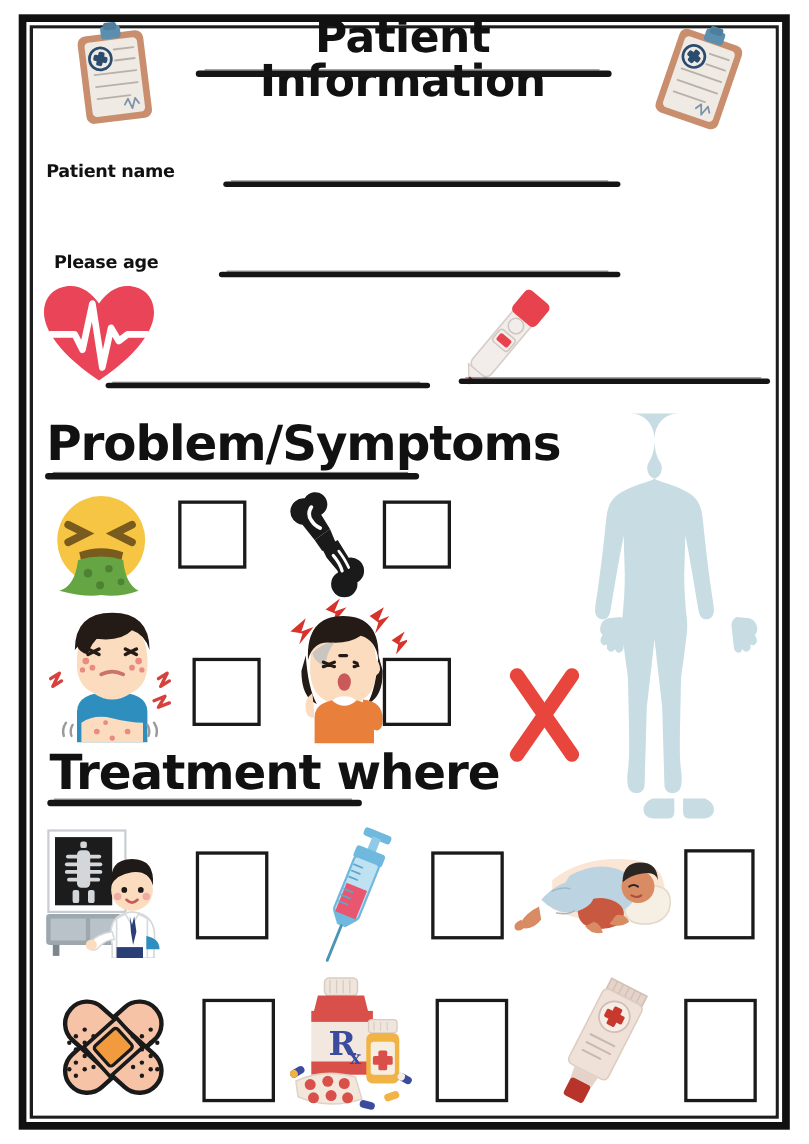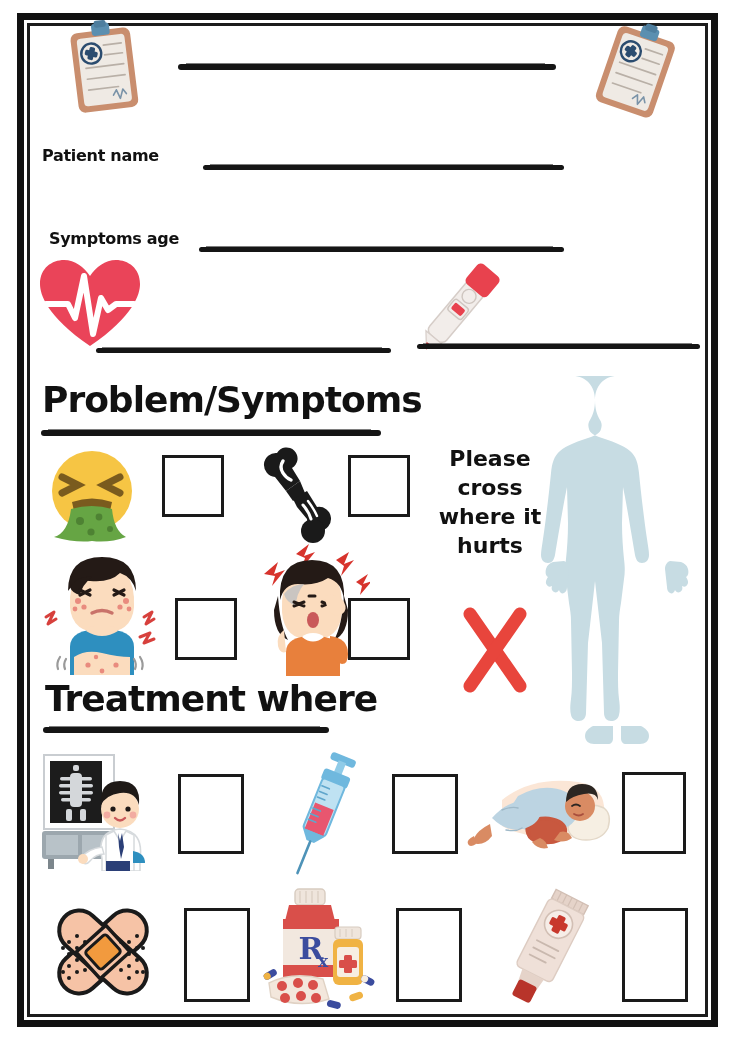--- a/index.html
+++ b/index.html
@@ -84,21 +84,21 @@
     font-weight: bold;
     font-size: 16px;
     color: #111111;
     white-space: nowrap;
     letter-spacing: -0.3px;
   }
   .section-head {
     position: absolute;
     font-family: "DejaVu Sans", sans-serif;
     font-weight: bold;
-    font-size: 36px;
+    font-size: 44px;
     color: #111111;
     white-space: nowrap;
     letter-spacing: -1px;
     line-height: 1;
   }
   .cross-note {
     position: absolute;
     left: 432px;
     top: 444px;
     width: 116px;
@@ -151,20 +151,21 @@
           <line x1="50" y1="39" x2="68" y2="39"></line>
           <line x1="30" y1="50" x2="68" y2="50"></line>
           <line x1="30" y1="61" x2="68" y2="61"></line>
           <line x1="30" y1="72" x2="60" y2="72"></line>
         </g>
         <path d="M54 80 l3.5 -5 l3 9 l3.5 -9 l3 5" fill="none" stroke="#7A93A8" stroke-width="1.6" stroke-linecap="round" stroke-linejoin="round"></path>
       </g>
     </svg>
   </div>
 
+  <div class="title">Patient Information</div>
   <div class="rule" style="left:178px; top:64px; width:378px; height:6px;"></div>
 
   <div class="icon" style="left:586px; top:18px; width:100px; height:104px;">
     <svg viewBox="0 0 100 104">
       <g transform="rotate(19 50 52)">
         <rect x="20" y="14" width="60" height="80" rx="7" fill="#C98E6E"></rect>
         <rect x="26" y="20" width="48" height="68" rx="4" fill="#EFEAE4"></rect>
         <rect x="42" y="7" width="18" height="12" rx="3" fill="#5B8FB0"></rect>
         <rect x="45" y="4" width="12" height="7" rx="2.5" fill="#4E7E9E"></rect>
         <circle cx="39" cy="36" r="10" fill="#EFEAE4" stroke="#2B4C6F" stroke-width="2.4"></circle>
@@ -180,21 +181,21 @@
           <line x1="32" y1="72" x2="62" y2="72"></line>
         </g>
         <path d="M56 80 l3.5 -5 l3 9 l3.5 -9 l3 5" fill="none" stroke="#7A93A8" stroke-width="1.6" stroke-linecap="round" stroke-linejoin="round"></path>
       </g>
     </svg>
   </div>
 
   <div class="field-label" style="left:42px; top:146px;">Patient name</div>
   <div class="rule" style="left:203px; top:165px; width:361px; height:5px;"></div>
 
-  <div class="field-label" style="left:49px; top:229px;">Symptoms age</div>
+  <div class="field-label" style="left:49px; top:229px;">Please age</div>
   <div class="rule" style="left:199px; top:247px; width:365px; height:5px;"></div>
 
   <div class="icon" style="left:38px; top:258px; width:104px; height:92px;">
     <svg viewBox="0 0 104 92">
       <path d="M52 88 C 8 58 2 36 2 26 C 2 10 14 2 26 2 C 37 2 46 9 52 18 C 58 9 67 2 78 2 C 90 2 102 10 102 26 C 102 36 96 58 52 88 Z" fill="#EA4459"></path>
       <path d="M8 46 L30 46 L37 60 L46 18 L55 76 L63 40 L70 52 L78 46 L96 46" fill="none" stroke="#FFFFFF" stroke-width="6" stroke-linecap="round" stroke-linejoin="round"></path>
     </svg>
   </div>
 
   <div class="icon" style="left:392px; top:256px; width:132px; height:104px;">
@@ -316,26 +317,20 @@
       <ellipse cx="61" cy="80" rx="6" ry="8" fill="#C9595A"></ellipse>
       <path d="M34 112 q0 -16 27 -16 q27 0 27 16 l0 24 l-54 0 Z" fill="#E8803C"></path>
       <path d="M50 97 q11 9 22 0 q-4 -4 -11 -4 q-7 0 -11 4 Z" fill="#FFFFFF"></path>
       <path d="M78 96 q18 2 18 18 q0 10 -6 10 q-8 -2 -12 -12 Z" fill="#E8803C"></path>
       <path d="M72 56 q14 -4 20 6 q4 8 -2 12 q-8 4 -14 -4 Z" fill="#FBDCBE"></path>
       <path d="M32 90 q-8 6 -6 16 q2 8 8 6" fill="#FBDCBE"></path>
     </svg>
   </div>
   <div class="checkbox" style="left:348px; top:598px; width:62px; height:62px;"></div>
 
-  <div class="cross-note">
-    <span>Please</span><br>
-    <span>cross</span><br>
-    <span>where it</span><br>
-    <span>hurts</span>
-  </div>
 
   <div class="icon" style="left:458px; top:604px; width:74px; height:92px;">
     <svg viewBox="0 0 74 92">
       <g stroke="#E8453C" stroke-width="13" stroke-linecap="round">
         <line x1="12" y1="10" x2="62" y2="82"></line>
         <line x1="62" y1="10" x2="12" y2="82"></line>
       </g>
     </svg>
   </div>
 

